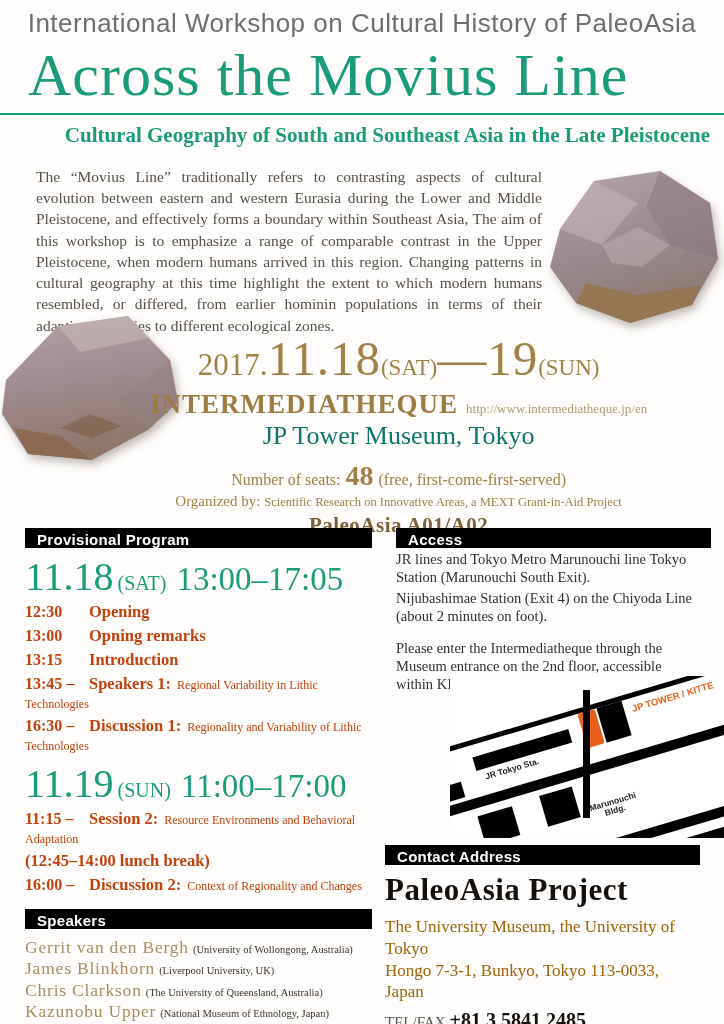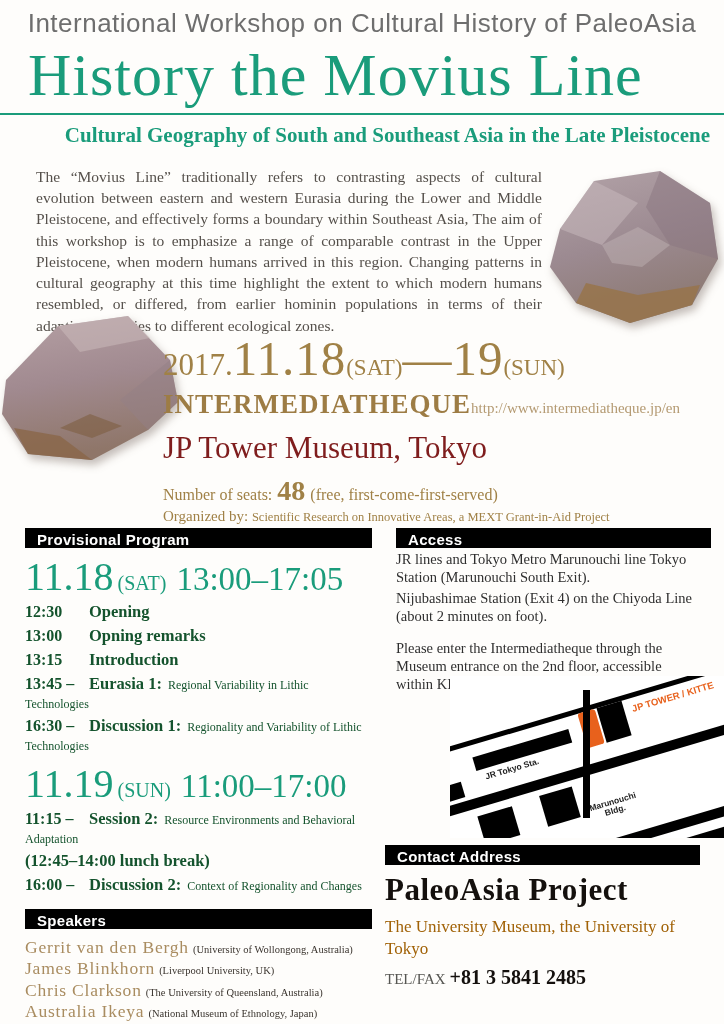--- a/index.html
+++ b/index.html
@@ -16,47 +16,47 @@
   .subtitle { position:absolute; top:123px; right:14px; font-size:21px; font-weight:bold; color:#1a9c7b; }
 
   .intro { position:absolute; top:166px; left:36px; width:506px; margin:0;
            font-size:15.5px; line-height:1.37; color:#55504b; text-align:justify; }
 
   .stone { position:absolute; filter:drop-shadow(3px 5px 4px rgba(60,40,30,.3)); }
   .stone-right { top:167px; left:542px; }
   .stone-left  { top:308px; left:0; }
 
   
-  .event { position:absolute; top:330px; left:163px; color:#a08146; }
+  .event { position:absolute; top:330px; left:150px; color:#a08146;text-align:center; }
   .e-year { font-size:31px; }
   .e-big  { font-size:49px; letter-spacing:1px; }
   .e-day  { font-size:23px; }
   .venue-line { margin-top:2px; white-space:nowrap; }
   .e-venue { font-size:27px; font-weight:bold; letter-spacing:1px; color:#9d7c44; }
-  .e-url { font-size:15px; color:#b49a72; }
-  .venue-sub { font-size:31px; color:#7f1d1d; margin-top:10px; }
+  .e-url { font-size:13px; color:#b49a72; margin-left:8px; }
+  .venue-sub { font-size:26px; color:#0f766e; margin-top:1px; }
   .seats-line { margin-top:9px; font-size:16px; }
   .e-seats { font-size:28px; font-weight:bold; margin:0 5px; }
   .org-line { font-size:15px; margin-top:1px; }
   .org-small { font-size:12.5px; }
   .proj-code { font-size:21px; font-weight:bold; color:#7d6038; margin-top:3px; letter-spacing:.5px; }
 
   
   .col-left  { position:absolute; top:528px; left:25px;  width:347px; }
   .col-right { position:absolute; top:528px; left:396px; width:315px; }
   .bar { background:#000; color:#fff; font-family:"Liberation Sans", sans-serif;
          font-weight:bold; font-size:15px; height:20px; line-height:24px;
          padding-left:12px; box-sizing:border-box; letter-spacing:.3px; }
 
   .day-heading { color:#1a9c7b; margin-top:9px; line-height:1; }
   .d-date  { font-size:40px; }
   .d-day   { font-size:20px; }
   .d-hours { font-size:33px; margin-left:6px; }
 
-  .sched { list-style:none; margin:6px 0 0; padding:0; color:#14532d; }
+  .sched { list-style:none; margin:6px 0 0; padding:0; color:#c2410c; }
   .sched li { margin-bottom:5px; line-height:1.15; }
   .t   { font-weight:bold; font-size:16px; display:inline-block; min-width:52px; margin-right:8px; }
   .lbl { font-weight:bold; font-size:16.5px; }
   .desc{ font-size:12px; margin-left:2px; }
 
   .speakers { list-style:none; margin:9px 0 0; padding:0; }
   .speakers li { margin-bottom:2.5px; line-height:1.08; white-space:nowrap; }
   .sp-name { font-size:17.5px; color:#a98c60; letter-spacing:.8px; }
   .sp-aff  { font-size:10.5px; color:#3a342e; }
 
@@ -83,21 +83,21 @@
   .contact-tel  { margin-top:6px; }
   .c-lab { font-size:15px; color:#565652; }
   .c-val { font-size:20px; font-weight:bold; color:#14100d; }
 </style>
 </head>
 <body>
 
 <div class="poster">
 
   <div class="kicker">International Workshop on Cultural History of PaleoAsia</div>
-  <h1 class="title">History the Movius Line</h1>
+  <h1 class="title">Across the Movius Line</h1>
   <div class="title-rule"></div>
   <div class="subtitle">Cultural Geography of South and Southeast Asia in the Late Pleistocene</div>
 
   <p class="intro">The “Movius Line” traditionally refers to contrasting aspects of cultural evolution between eastern and western Eurasia during the Lower and Middle Pleistocene, and effectively forms a boundary within Southeast Asia, The aim of this workshop is to emphasize a range of comparable contrast in the Upper Pleistocene, when modern humans arrived in this region. Changing patterns in cultural geography at this time highlight the extent to which modern humans resembled, or differed, from earlier hominin populations in terms of their adaptive strategies to different ecological zones.</p>
 
   <svg class="stone stone-right" width="182" height="162" viewBox="0 0 182 162">
     <defs>
       <linearGradient id="sgR" x1="0" y1="0" x2="0.3" y2="1">
         <stop offset="0" stop-color="#b3a3a8"></stop>
           <stop offset="0.55" stop-color="#9c8a91"></stop>
@@ -162,21 +162,21 @@
       <li>
         <span class="t">13:00</span>
         <span class="lbl">Opning remarks</span>
       </li>
       <li>
         <span class="t">13:15</span>
         <span class="lbl">Introduction</span>
       </li>
       <li>
         <span class="t">13:45 –</span>
-        <span class="lbl">Eurasia 1:</span>
+        <span class="lbl">Speakers 1:</span>
         <span class="desc">Regional Variability in Lithic Technologies</span>
       </li>
       <li>
         <span class="t">16:30 –</span>
         <span class="lbl">Discussion 1:</span>
         <span class="desc">Regionality and Variability of Lithic Technologies</span>
       </li>
     </ul>
 
     <div class="day-heading" style="margin-top:9px;">
@@ -200,21 +200,21 @@
       </li>
     </ul>
 
     <div class="bar" style="margin-top:14px;">
       <span>Speakers</span>
     </div>
     <ul class="speakers">
       <li><span class="sp-name">Gerrit van den Bergh</span> <span class="sp-aff">(University of Wollongong, Australia)</span></li>
       <li><span class="sp-name">James Blinkhorn</span> <span class="sp-aff">(Liverpool University, UK)</span></li>
       <li><span class="sp-name">Chris Clarkson</span> <span class="sp-aff">(The University of Queensland, Australia)</span></li>
-      <li><span class="sp-name">Australia Ikeya</span> <span class="sp-aff">(National Museum of Ethnology, Japan)</span></li>
+      <li><span class="sp-name">Kazunobu Upper</span> <span class="sp-aff">(National Museum of Ethnology, Japan)</span></li>
 
     </ul>
   </div>
 
   <div class="col-right">
     <div class="bar">
       <span>Access</span>
     </div>
     <div class="access-text">JR lines and Tokyo Metro Marunouchi line Tokyo Station (Marunouchi South Exit).</div>
     <div class="access-text">Nijubashimae Station (Exit 4) on the Chiyoda Line (about 2 minutes on foot).</div>
@@ -241,20 +241,21 @@
     </div>
     <div class="cross-street"></div>
   </div>
 
   <div class="contact">
     <div class="bar">
       <span>Contact Address</span>
     </div>
     <div class="contact-org">PaleoAsia Project</div>
     <div class="contact-line">The University Museum, the University of Tokyo</div>
+    <div class="contact-line">Hongo 7-3-1, Bunkyo, Tokyo 113-0033, Japan</div>
     <div class="contact-tel">
       <span class="c-lab">TEL/FAX</span>
       <span class="c-val">+81 3 5841 2485</span>
     </div>
 
   </div>
 
 </div>
 
 </body></html>

